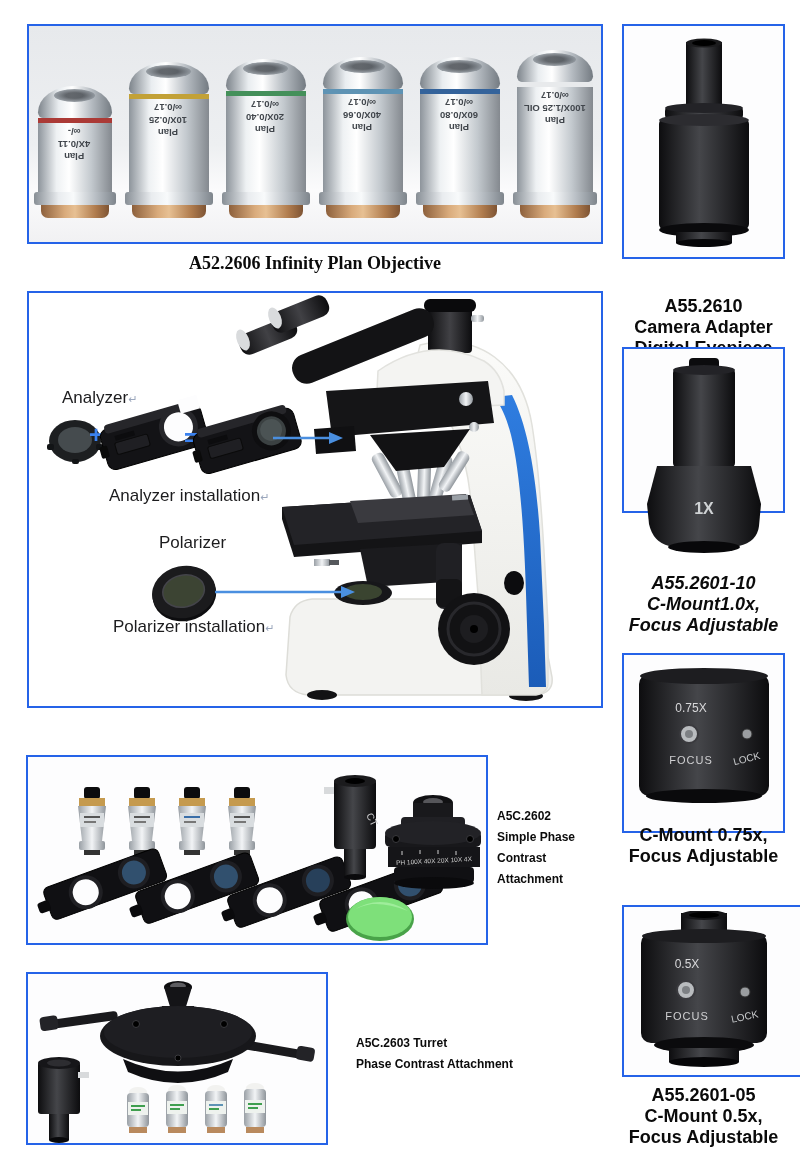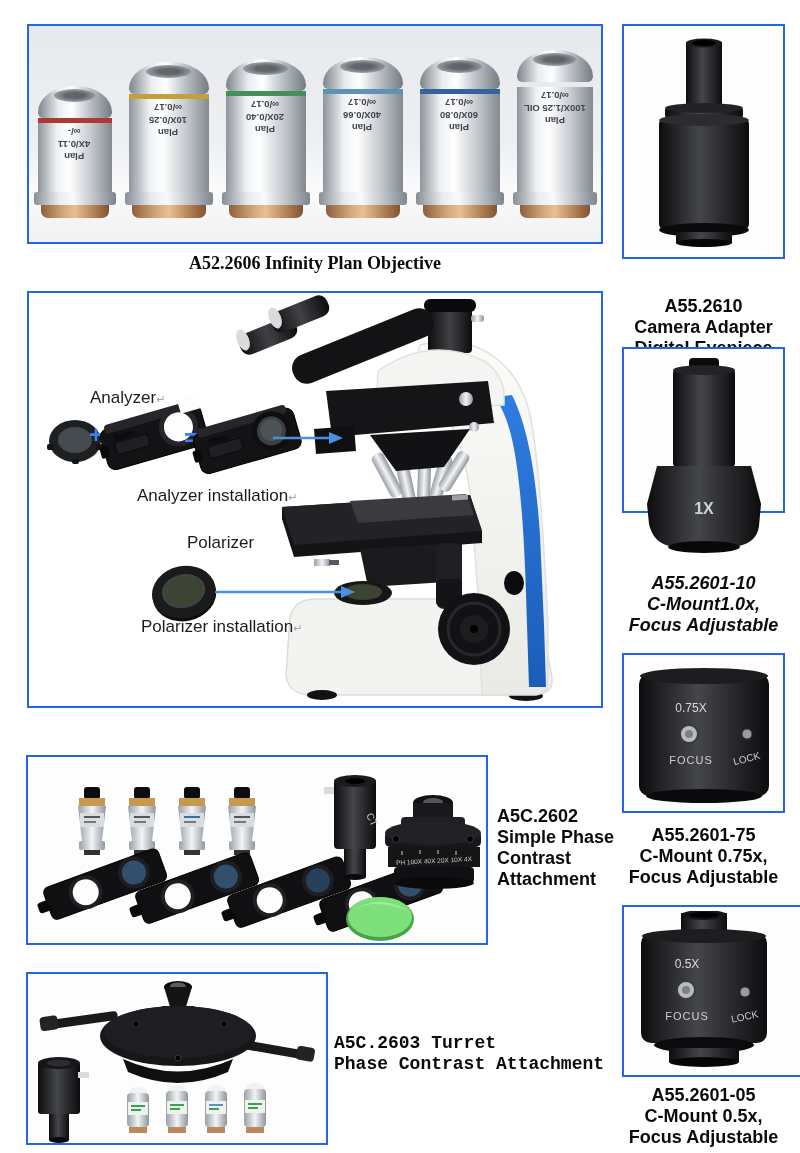--- a/index.html
+++ b/index.html
@@ -1,21 +1,21 @@
 <!DOCTYPE html>
 <html><head>
 <meta charset="utf-8">
 <style>
   html,body{margin:0;padding:0;background:#ffffff;}
   .page{position:relative;width:800px;height:1153px;background:#ffffff;overflow:hidden;
         font-family:"Liberation Sans", sans-serif;}
   .box{position:absolute;border:2px solid #2563e8;background:#fdfdfe;box-sizing:border-box;}
   .caption{position:absolute;font-weight:bold;font-size:18px;line-height:21px;color:#0b0b0b;text-align:center;}
-  .side-caption{position:absolute;font-weight:bold;font-size:18px;line-height:21px;color:#0b0b0b;text-align:left;}
-  .ann-label{position:absolute;font-size:17px;color:#1c1c1e;white-space:nowrap;margin-left:28px;}
+  .side-caption{position:absolute;font-weight:bold;font-size:12px;line-height:21px;color:#0b0b0b;text-align:left;}
+  .ann-label{position:absolute;font-size:17px;color:#1c1c1e;white-space:nowrap;}
   .ret{font-size:11px;color:#9aa6bc;}
   .op-sign{position:absolute;font-size:24px;font-weight:bold;color:#3b82ef;}
   .abs{position:absolute;}
 
   
   .obj-row{position:absolute;inset:0;display:flex;align-items:flex-end;justify-content:center;
            gap:17px;padding-bottom:24px;box-sizing:border-box;
            background:linear-gradient(180deg,#e7e9ec 0%,#edeff1 55%,#fbfbfc 76%,#f1f1f3 100%);}
   .obj{position:relative;display:flex;flex-direction:column;width:80px;}
   .obj-dome{height:32px;border-radius:50% 50% 5px 5px / 85% 85% 6px 6px;
@@ -309,35 +309,34 @@
       <ellipse cx="75" cy="193" rx="36" ry="6" fill="#08080a"></ellipse>
       <text x="75" y="160" text-anchor="middle" font-size="16" font-weight="bold" fill="#cfd2d4">1X</text>
     </svg>
   </div>
   <div class="caption" style="left:613px;top:573px;width:181px;font-style:italic;">
     <div>A55.2601-10</div>
     <div>C-Mount1.0x,</div>
     <div>Focus Adjustable</div>
   </div>
 
-  <div class="box" style="left:622px;top:653px;width:163px;height:160px;">
+  <div class="box" style="left:622px;top:653px;width:163px;height:180px;">
     <svg class="abs" style="left:5px;top:5px;" width="150" height="150" viewBox="0 0 150 150">
       <rect x="10" y="14" width="130" height="122" rx="10" fill="url(#cyl)"></rect>
       <ellipse cx="75" cy="16" rx="64" ry="8" fill="#1d1d20"></ellipse>
       <ellipse cx="75" cy="136" rx="58" ry="7" fill="#0a0a0c"></ellipse>
       <text x="62" y="52" text-anchor="middle" font-size="12" fill="#d8d8da">0.75X</text>
       <circle cx="60" cy="74" r="9" fill="#b9bcbf" stroke="#3a3a3e" stroke-width="2"></circle>
       <circle cx="60" cy="74" r="4" fill="#7d8084"></circle>
       <text x="62" y="104" text-anchor="middle" font-size="11" letter-spacing="1" fill="#d0d0d2">FOCUS</text>
       <circle cx="118" cy="74" r="5" fill="#9a9da0" stroke="#333"></circle>
       <text x="118" y="102" text-anchor="middle" font-size="10" fill="#caccce" transform="rotate(-14 118 100)">LOCK</text>
     </svg>
   </div>
   <div class="caption" style="left:613px;top:825px;width:181px;">
-    <div>A55.2601-75</div>
     <div>C-Mount 0.75x,</div>
     <div>Focus Adjustable</div>
   </div>
 
   <div class="box" style="left:622px;top:905px;width:189px;height:172px;">
     <svg class="abs" style="left:5px;top:4px;" width="150" height="162" viewBox="0 0 150 162">
       <rect x="52" y="2" width="46" height="22" fill="url(#cyl)"></rect>
       <ellipse cx="75" cy="4" rx="23" ry="5" fill="#151517"></ellipse>
       <ellipse cx="75" cy="4" rx="15" ry="3" fill="#000"></ellipse>
       <rect x="12" y="22" width="126" height="110" rx="10" fill="url(#cyl)"></rect>
@@ -537,18 +536,18 @@
           <ellipse cx="0" cy="114" rx="9" ry="5" fill="#f2f2f0"></ellipse>
             <rect x="-11" y="115" width="22" height="38" rx="4" fill="url(#silv)"></rect>
           <rect x="-10" y="126" width="20" height="13" fill="#eef2ee"></rect>
             <rect x="-7" y="129" width="14" height="2" fill="#3f9f4f"></rect>
             <rect x="-7" y="133" width="10" height="2" fill="#3f9f4f"></rect>
           <rect x="-9" y="153" width="18" height="6" fill="#b98a5e"></rect>
         </g>
       </g>
     </svg>
   </div>
-  <div class="side-caption" style="left:334px;top:1033px;font-family:Liberation Mono, monospace;">
+  <div class="side-caption" style="left:356px;top:1033px;">
     <div>A5C.2603 Turret</div>
     <div>Phase Contrast Attachment</div>
   </div>
 
 </div>
 
 </body></html>

